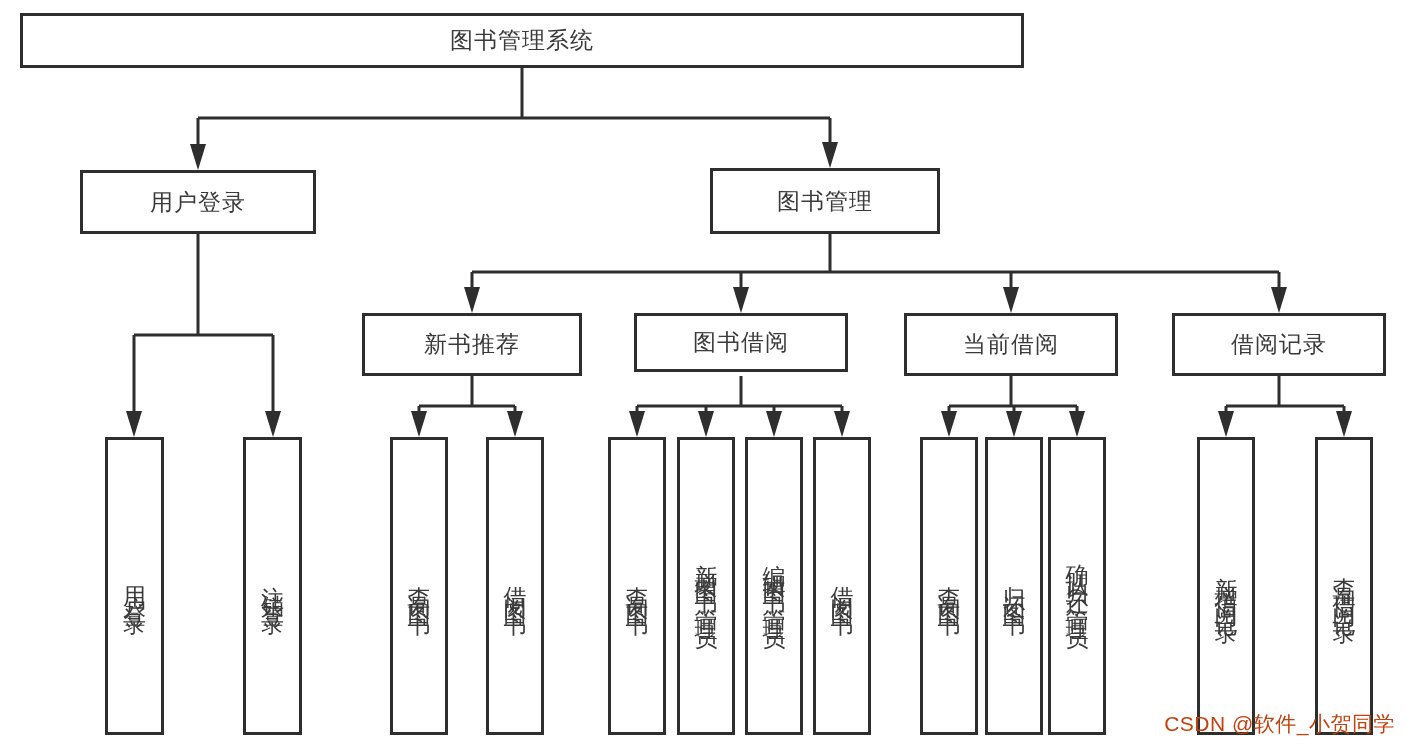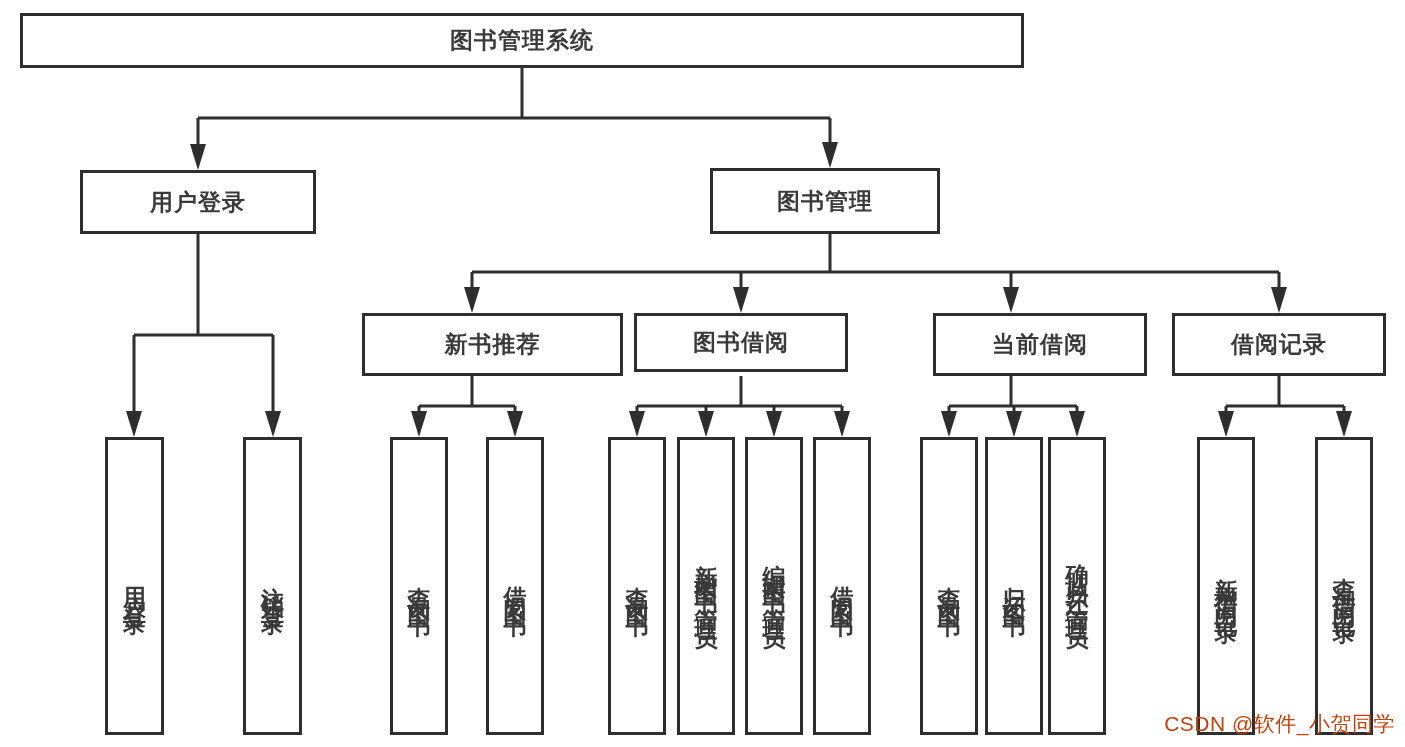--- a/index.html
+++ b/index.html
@@ -4,38 +4,38 @@
 <style>
   html,body { margin:0; padding:0; background:#ffffff; }
   .canvas {
     position:relative; width:1405px; height:747px; background:#ffffff;
     font-family:"Liberation Sans","DejaVu Sans",sans-serif; overflow:hidden;
   }
   svg.wires { position:absolute; left:0; top:0; z-index:0; }
   .node {
     position:absolute; background:#ffffff; border:3px solid #2e2e2e;
     box-sizing:border-box; display:flex; align-items:center; justify-content:center;
-    color:#3a3a3a; z-index:1;font-weight:bold;
+    color:#3a3a3a; z-index:1;
   }
   .hbox { font-size:23px; letter-spacing:1px; }
   .vbox .vtext {
     writing-mode:vertical-rl; text-orientation:mixed;
     font-size:23px; line-height:1; letter-spacing:9px;
   }
   .watermark {
     position:absolute; top:710px; right:10px; z-index:2;
     font-size:21px; color:#c2410c; letter-spacing:0.5px; white-space:nowrap;
   }
   
   #n-root { left:20px;  top:13px;  width:1004px; height:55px; }
   #n-l2-0 { left:80px;  top:170px; width:236px; height:64px; }
   #n-l2-1 { left:710px; top:168px; width:230px; height:66px; }
-  #n-l3-0 { left:362px;  top:313px; width:261px; height:63px; }
+  #n-l3-0 { left:362px;  top:313px; width:220px; height:63px; }
   #n-l3-1 { left:634px;  top:313px; width:214px; height:59px; }
-  #n-l3-2 { left:904px;  top:313px; width:214px; height:63px;margin-left:29px; }
+  #n-l3-2 { left:904px;  top:313px; width:214px; height:63px; }
   #n-l3-3 { left:1172px; top:313px; width:214px; height:63px; }
   .leaf { top:437px; height:298px; width:58px; }
   #n-a0 { left:105px; width:59px; }  #n-a1 { left:243px; width:59px; }
   #n-b0 { left:390px; }              #n-b1 { left:486px; }
   #n-c0 { left:608px; }  #n-c1 { left:677px; }  #n-c2 { left:745px; }  #n-c3 { left:813px; }
   #n-d0 { left:920px; }  #n-d1 { left:985px; }  #n-d2 { left:1048px; }
   #n-e0 { left:1197px; } #n-e1 { left:1315px; }
 </style>
 </head>
 <body>

